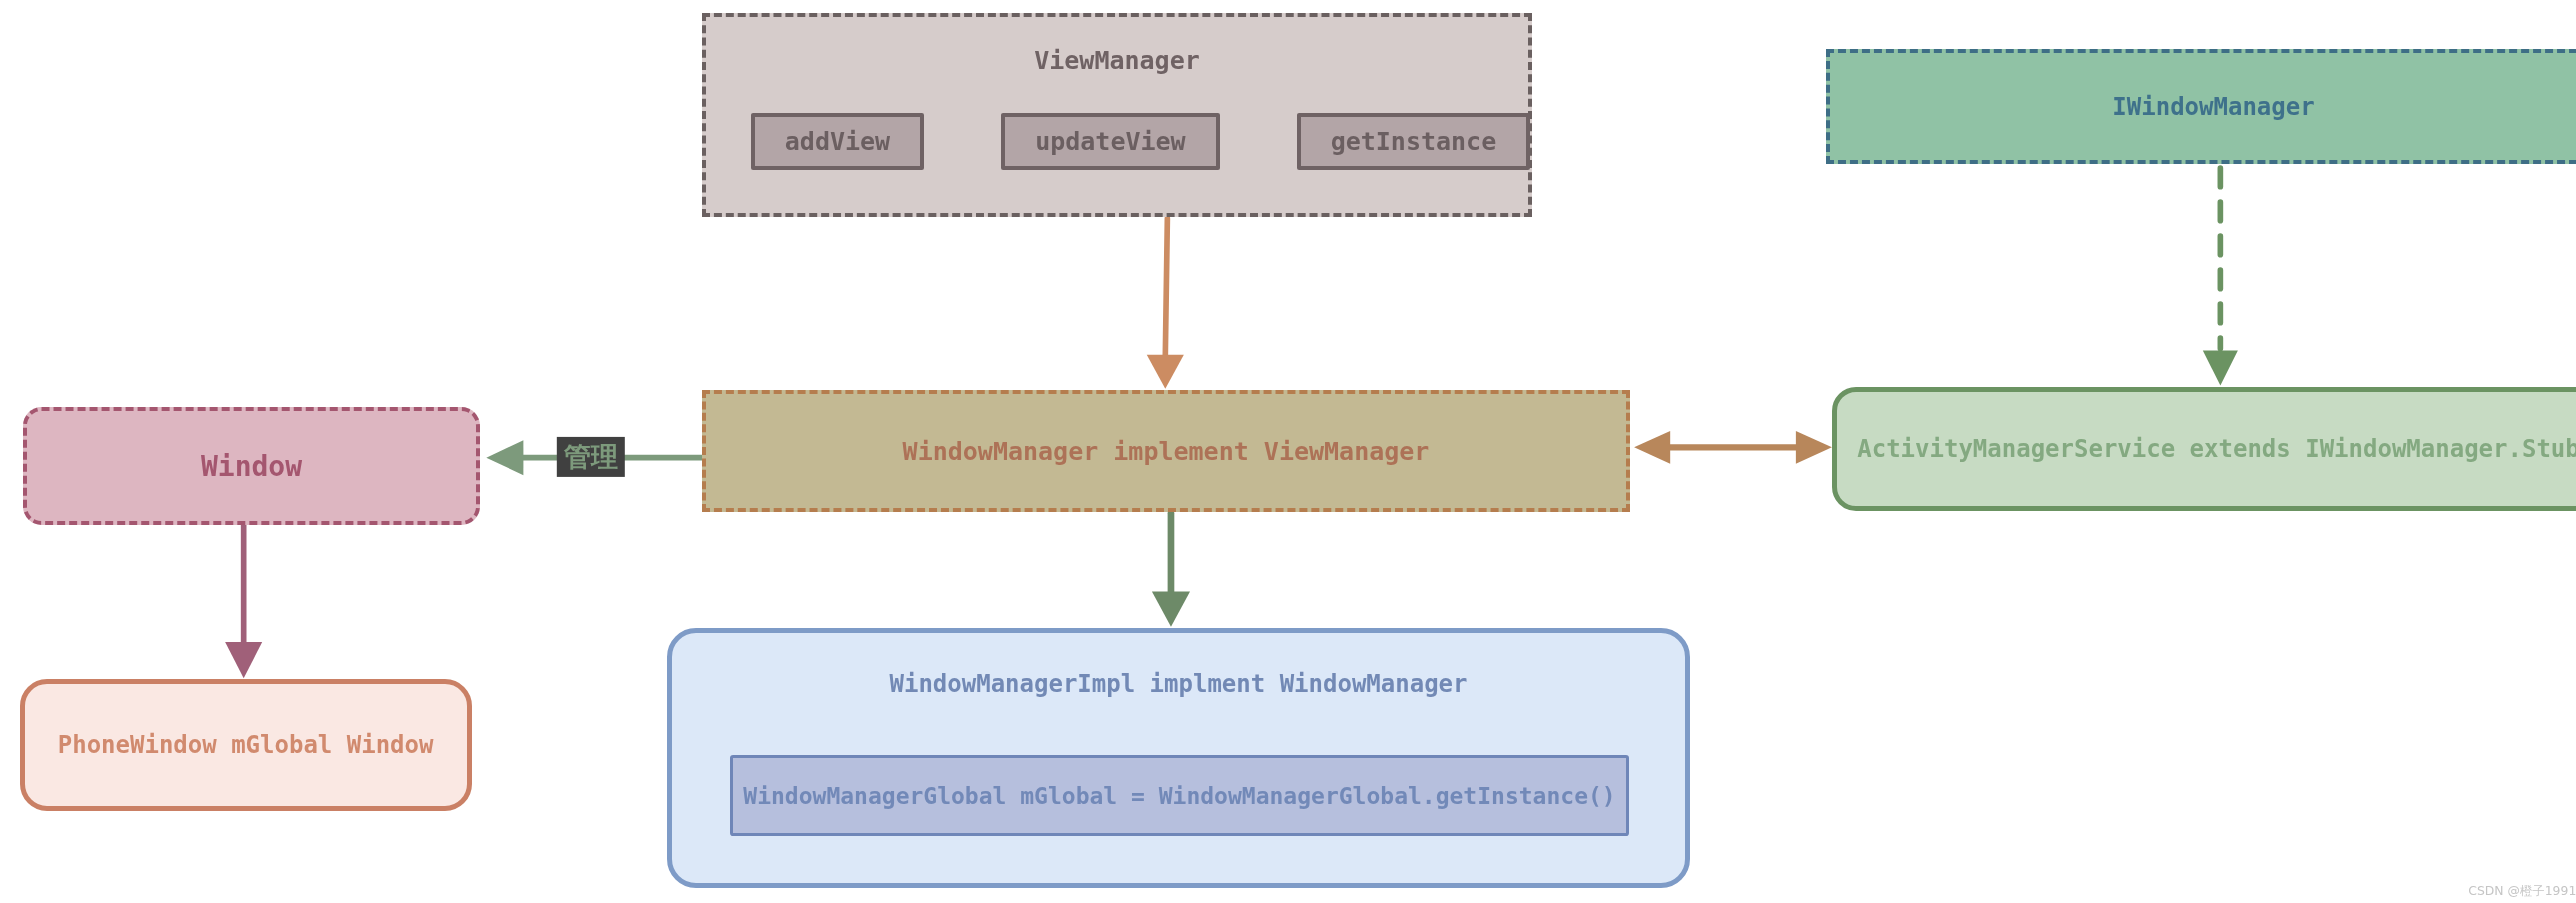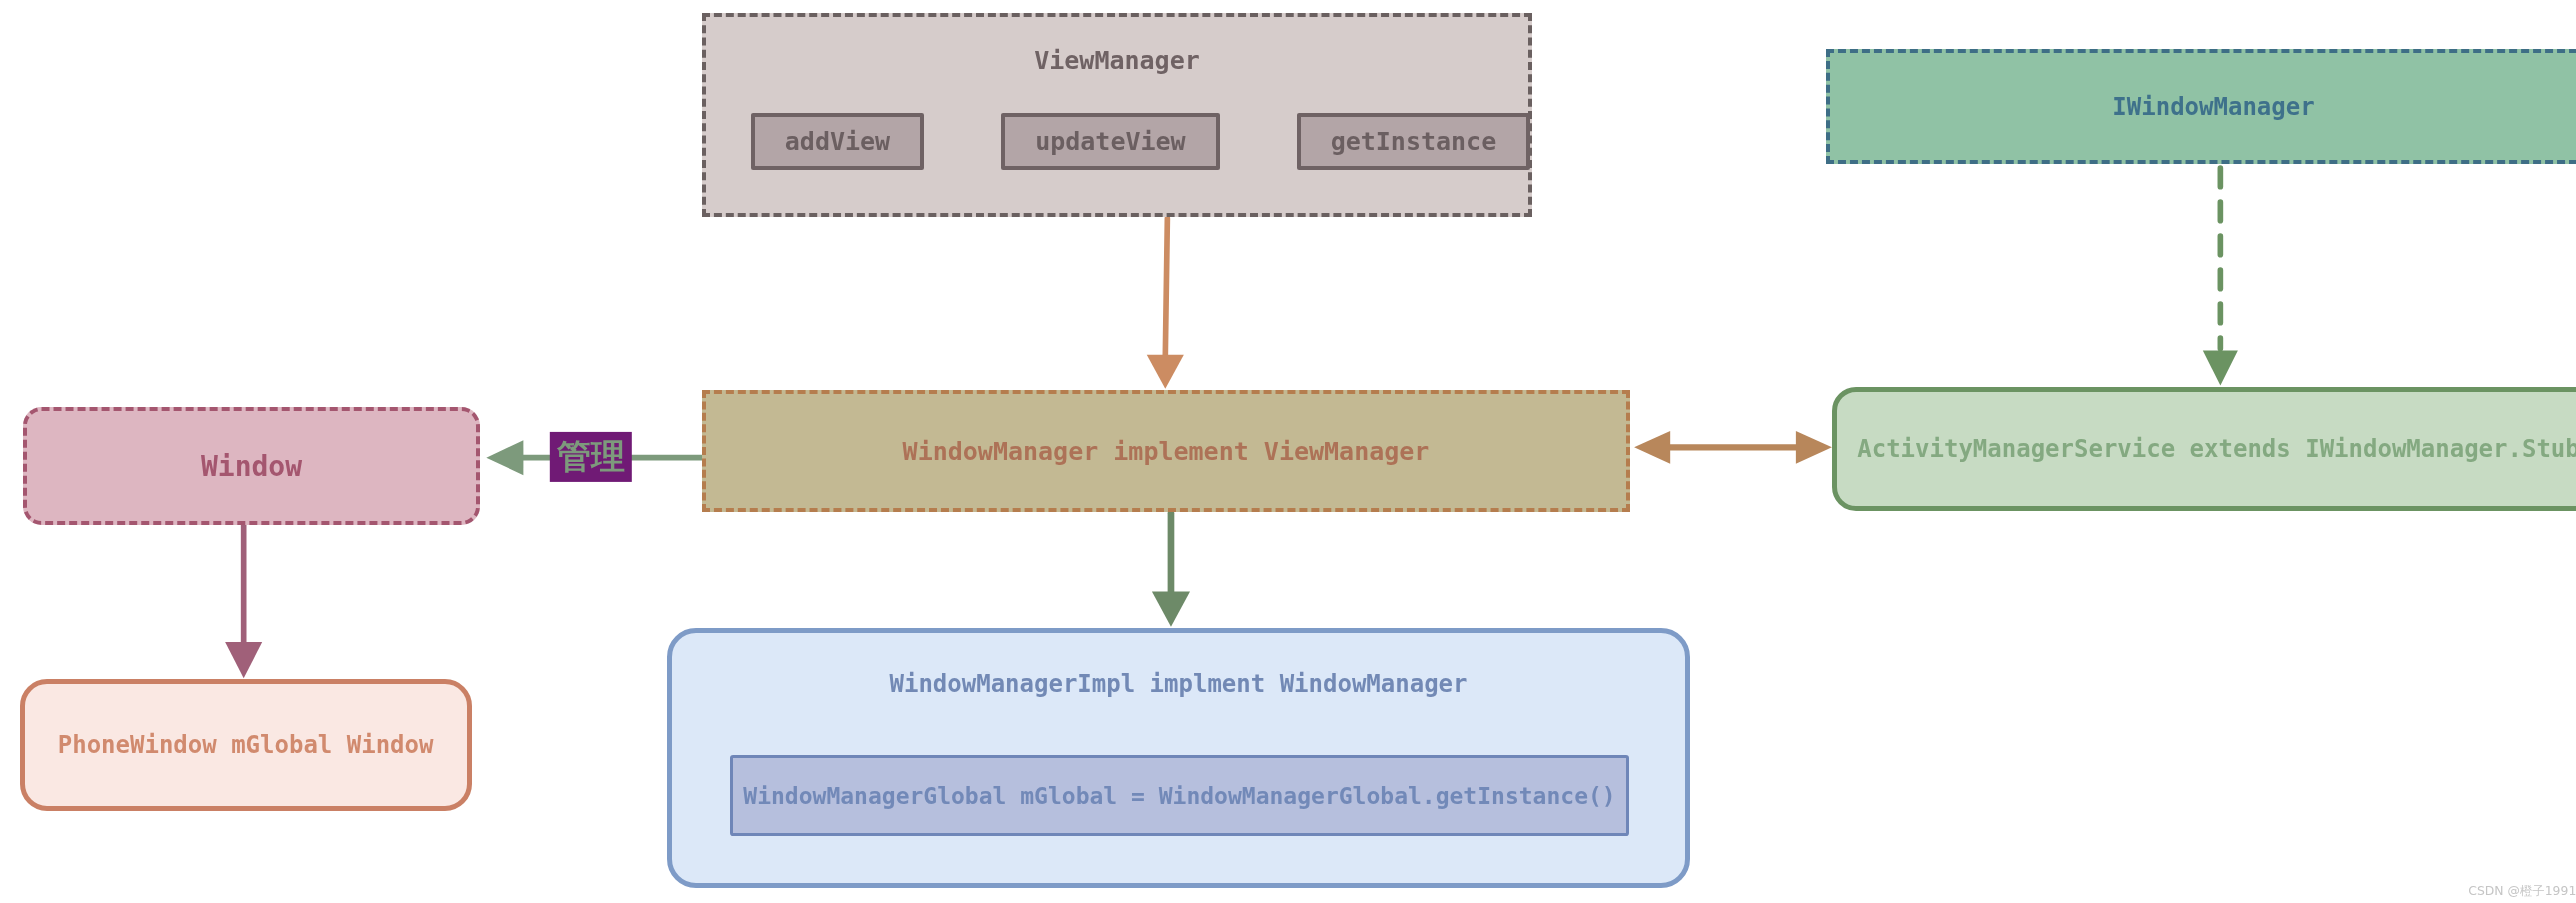--- a/index.html
+++ b/index.html
@@ -91,23 +91,23 @@
     border:3.6px solid var(--c-global-border,#6f86b8);
     border-radius:3.1px;
     display:flex;align-items:center;justify-content:center;
     font-size:23px;font-weight:bold;color:var(--c-global-text,#7289b8);
   }
 
   
   .manage-label{
     position:absolute;left:591px;top:457px;
     transform:translate(-50%,-50%);
-    background:#701a75;padding:2.1px 7.2px;
+    background:#404040;padding:2.1px 7.2px;
     font-family:"DejaVu Sans","Liberation Sans",sans-serif;
-    font-size:34px;font-weight:bold;
+    font-size:27px;font-weight:bold;
     color:var(--c-arrow-green,#7d9a7c);
   }
 
   .watermark{
     position:absolute;right:8.2px;bottom:4.1px;
     font-family:"DejaVu Sans","Liberation Sans",sans-serif;
     font-size:12.4px;color:var(--c-watermark-text,#c5c5c5);
   }
 </style>
 </head>

